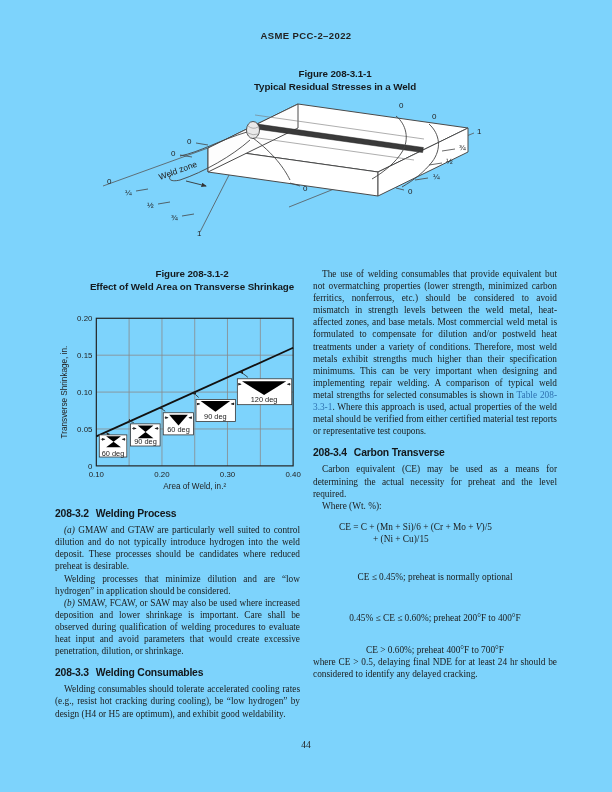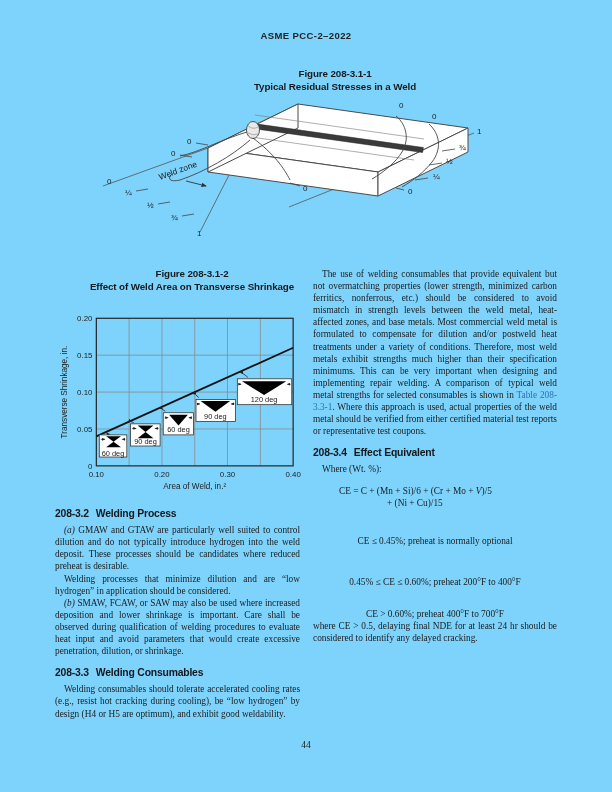--- a/index.html
+++ b/index.html
@@ -14,21 +14,21 @@
   .cols{position:absolute;top:268px;left:55px;width:502px;display:flex;gap:13px;}
   .col{width:245px;font-size:9.3px;line-height:12.1px;text-align:justify;}
   .para{margin:0;text-indent:9px;}
   .sec-head{font-family:"Liberation Sans",sans-serif;font-weight:bold;font-size:10.4px;
         color:#13181c;margin:10px 0 4px 0;letter-spacing:-.2px;text-align:left;text-indent:0;}
   .sec-head .num{margin-right:7px;}
   .it{font-style:italic;}
   .xref{color:#2e71b0;}
   .chart-wrap{margin:6px 0 2px 0;text-align:center;}
   .eq{margin:9px 0 0 26px;text-align:left;}
-  .eq .l2{margin-left:48px;}
+  .eq .l2{margin-left:34px;}
   .cond{text-align:center;text-indent:0;}
   .cond1{margin-top:26px;}
   .cond2{margin-top:29px;}
   .cond3{margin-top:20px;}
   .p-after-cond{margin-top:0;text-indent:0;}
   .page-num{position:absolute;top:740px;left:0;width:100%;text-align:center;font-size:9.5px;color:#222;}
   svg text{font-family:"Liberation Sans",sans-serif;fill:#222;}
 </style>
 </head>
 <body>
@@ -216,22 +216,23 @@
       <div class="sec-head">
         <span class="num">208-3.3</span><span>Welding Consumables</span>
       </div>
       <p class="para">Welding consumables should tolerate accelerated cooling rates (e.g., resist hot cracking during cooling), be “low hydrogen” by design (H4 or H5 are optimum), and exhibit good weldability.</p>
     </div>
 
     <div class="col">
       <p class="para"><span>The use of welding consumables that provide equivalent but not overmatching properties (lower strength, minimized carbon ferritics, nonferrous, etc.) should be considered to avoid mismatch in strength levels between the weld metal, heat-affected zones, and base metals. Most commercial weld metal is formulated to compensate for dilution and/or postweld heat treatments under a variety of conditions. Therefore, most weld metals exhibit strengths much higher than their specification minimums. This can be very important when designing and implementing repair welding. A comparison of typical weld metal strengths for selected consumables is shown in </span><span class="xref">Table 208-3.3-1</span><span>. Where this approach is used, actual properties of the weld metal should be verified from either certified material test reports or representative test coupons.</span></p>
 
       <div class="sec-head">
-        <span class="num">208-3.4</span><span>Effect Equivalent</span>
-      </div>
+        <span class="num">208-3.4</span><span>Carbon Transverse</span>
+      </div>
+      <p class="para">Carbon equivalent (CE) may be used as a means for determining the actual necessity for preheat and the level required.</p>
       <p class="para">Where (Wt. %):</p>
 
       <div class="eq">
         <div><span>CE  =  C + (Mn + Si)/6 + (Cr + Mo + </span><span class="it">V</span><span>)/5</span></div>
         <div class="l2">+ (Ni + Cu)/15</div>
       </div>
 
       <p class="para cond cond1">CE ≤ 0.45%; preheat is normally optional</p>
       <p class="para cond cond2">0.45% ≤ CE ≤ 0.60%; preheat 200°F to 400°F</p>
       <p class="para cond cond3">CE &gt; 0.60%; preheat 400°F to 700°F</p>

